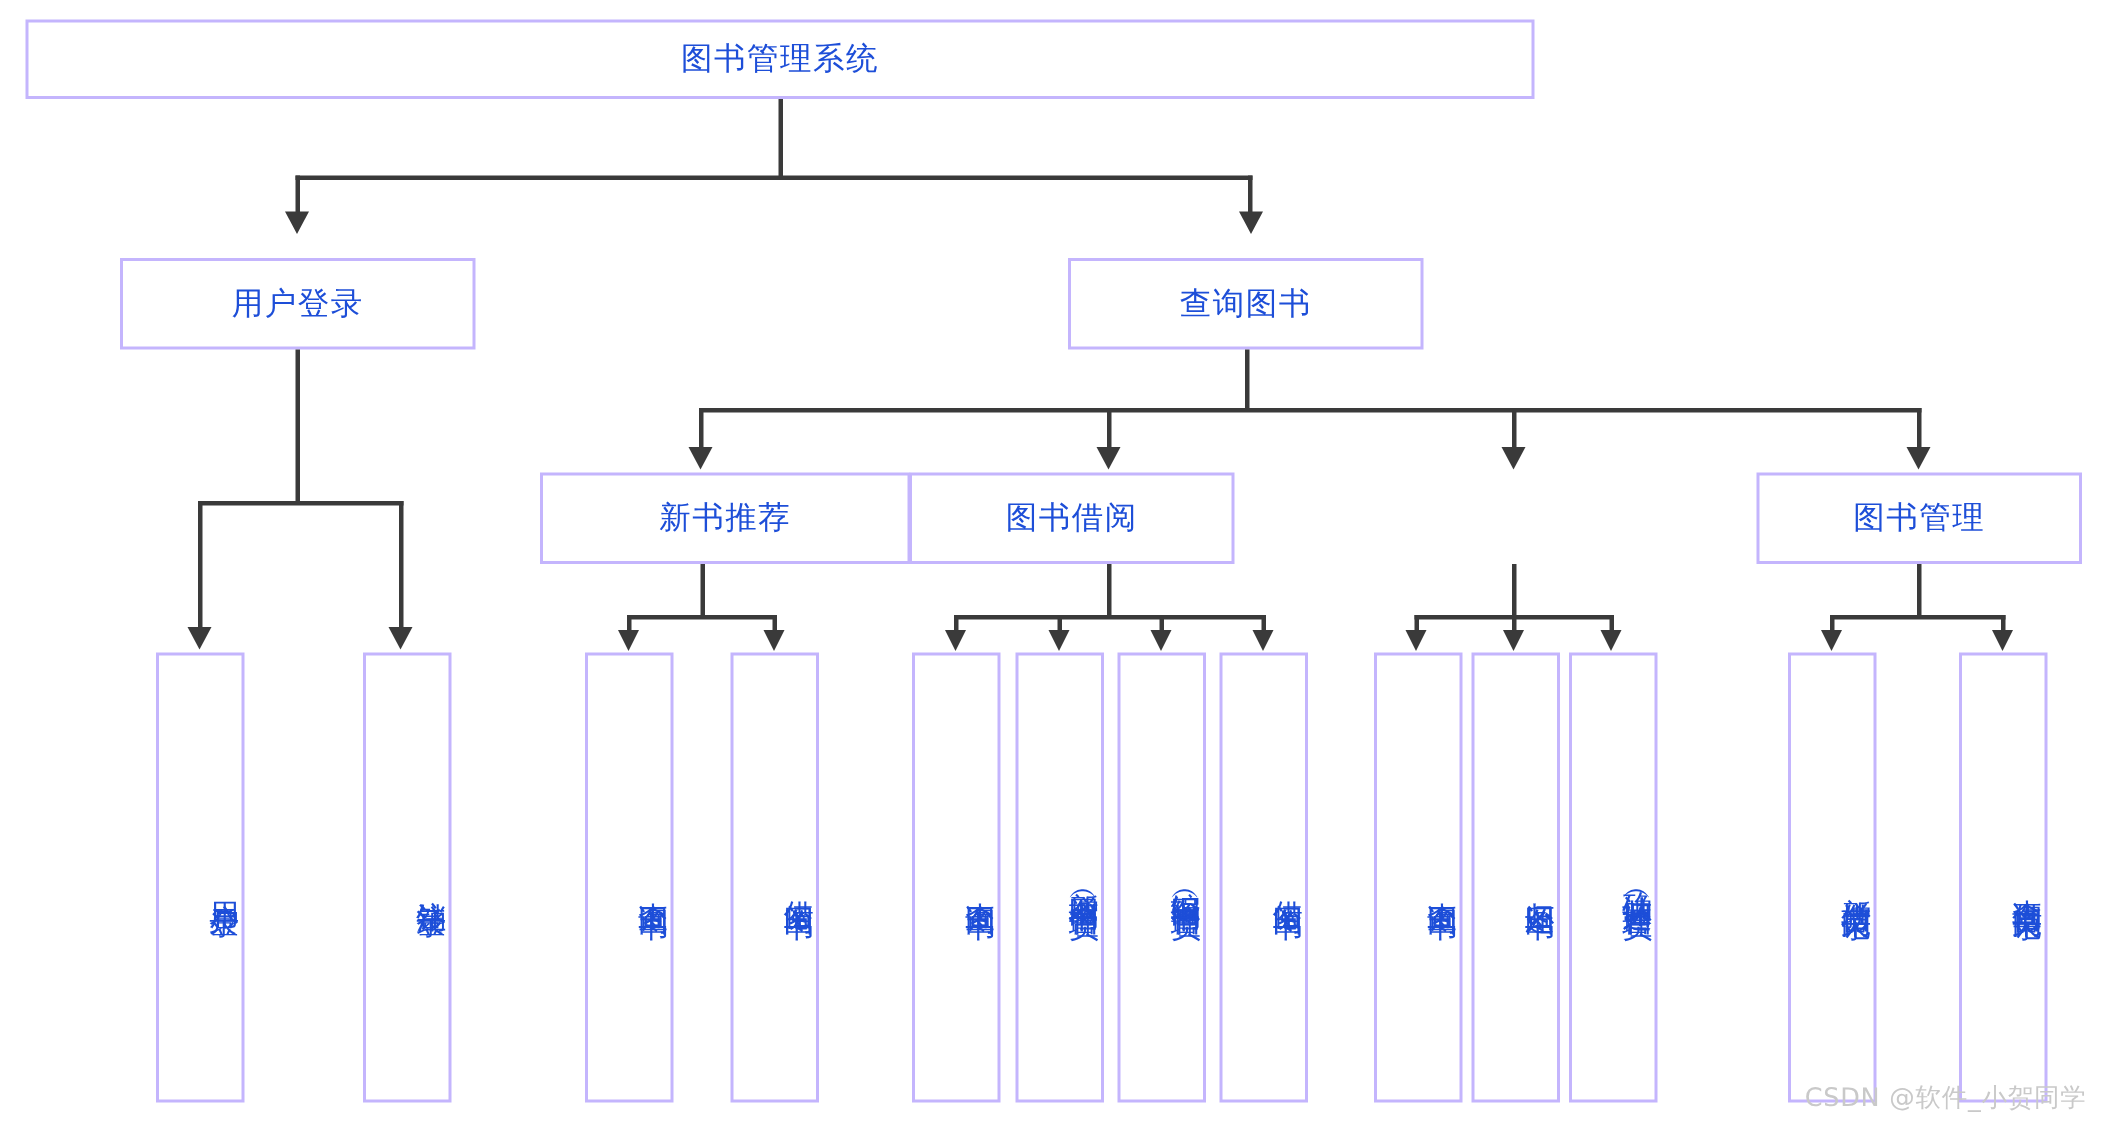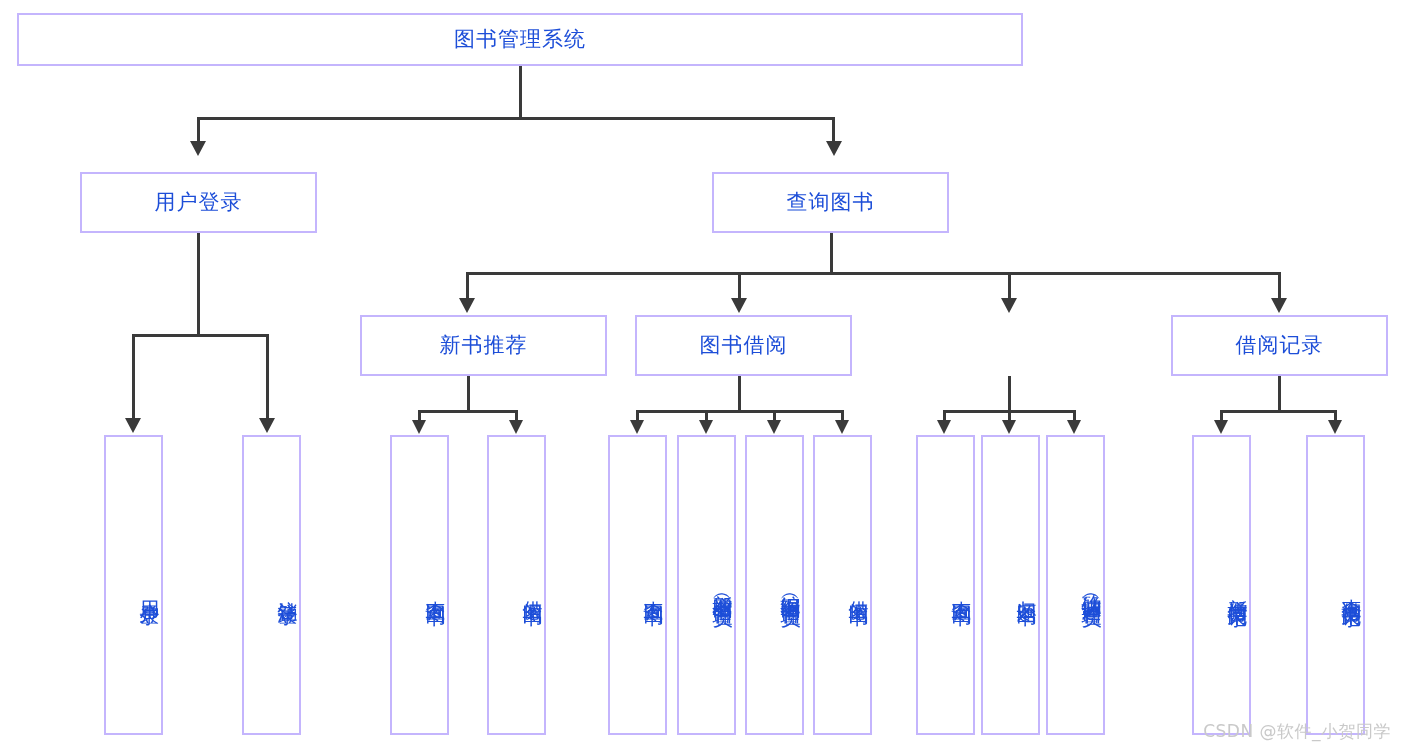--- a/index.html
+++ b/index.html
@@ -109,22 +109,22 @@
   <div class="ln v" style="left:466px;top:272px;width:3px;height:28px;"></div>
   <div class="ln v" style="left:738px;top:272px;width:3px;height:28px;"></div>
   <div class="ln v" style="left:1008px;top:272px;width:3px;height:28px;"></div>
   <div class="ln v" style="left:1278px;top:272px;width:3px;height:28px;"></div>
   <div class="arrow" style="left:459px;top:298px;"></div>
   <div class="arrow" style="left:731px;top:298px;"></div>
   <div class="arrow" style="left:1001px;top:298px;"></div>
   <div class="arrow" style="left:1271px;top:298px;"></div>
 
   <div class="node h" style="left:360px;top:315px;width:247px;height:61px;">新书推荐</div>
-  <div class="node h" style="left:635px;top:315px;width:217px;height:61px;">图书借阅</div>
-  <div class="node h" style="left:1171px;top:315px;width:217px;height:61px;">借阅记录</div>
+  <div class="node h" style="left:606px;top:315px;width:217px;height:61px;">图书借阅</div>
+  <div class="node h" style="left:1171px;top:315px;width:217px;height:61px;">图书管理</div>
 
   <div class="ln v" style="left:467px;top:376px;width:3px;height:36px;"></div>
   <div class="ln h" style="left:418px;top:410px;width:100px;height:3px;"></div>
   <div class="ln v" style="left:418px;top:410px;width:3px;height:12px;"></div>
   <div class="ln v" style="left:515px;top:410px;width:3px;height:12px;"></div>
   <div class="arrow sm" style="left:412px;top:420px;"></div>
   <div class="arrow sm" style="left:509px;top:420px;"></div>
 
   <div class="node v" style="left:390px;top:435px;width:59px;height:300px;">查询图书</div>
   <div class="node v" style="left:487px;top:435px;width:59px;height:300px;">借阅图书</div>

